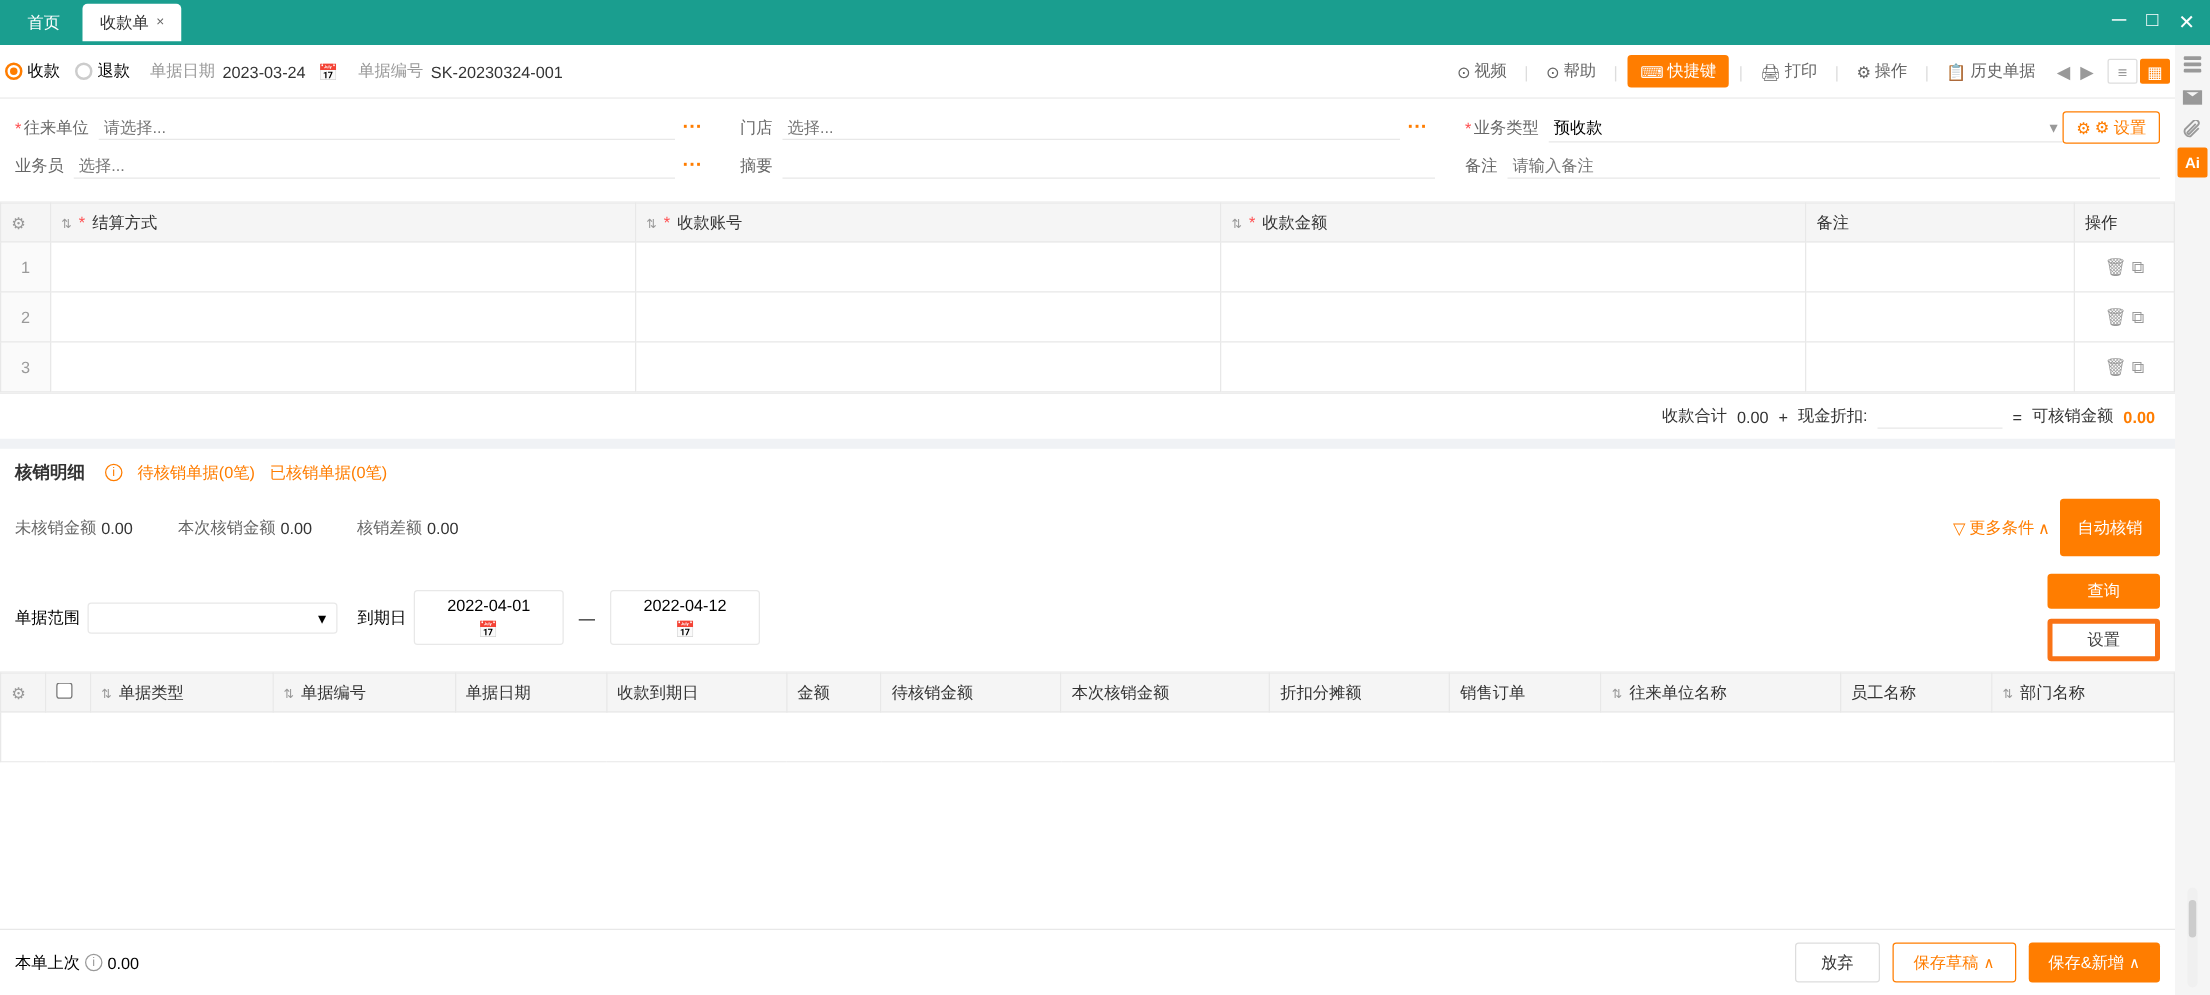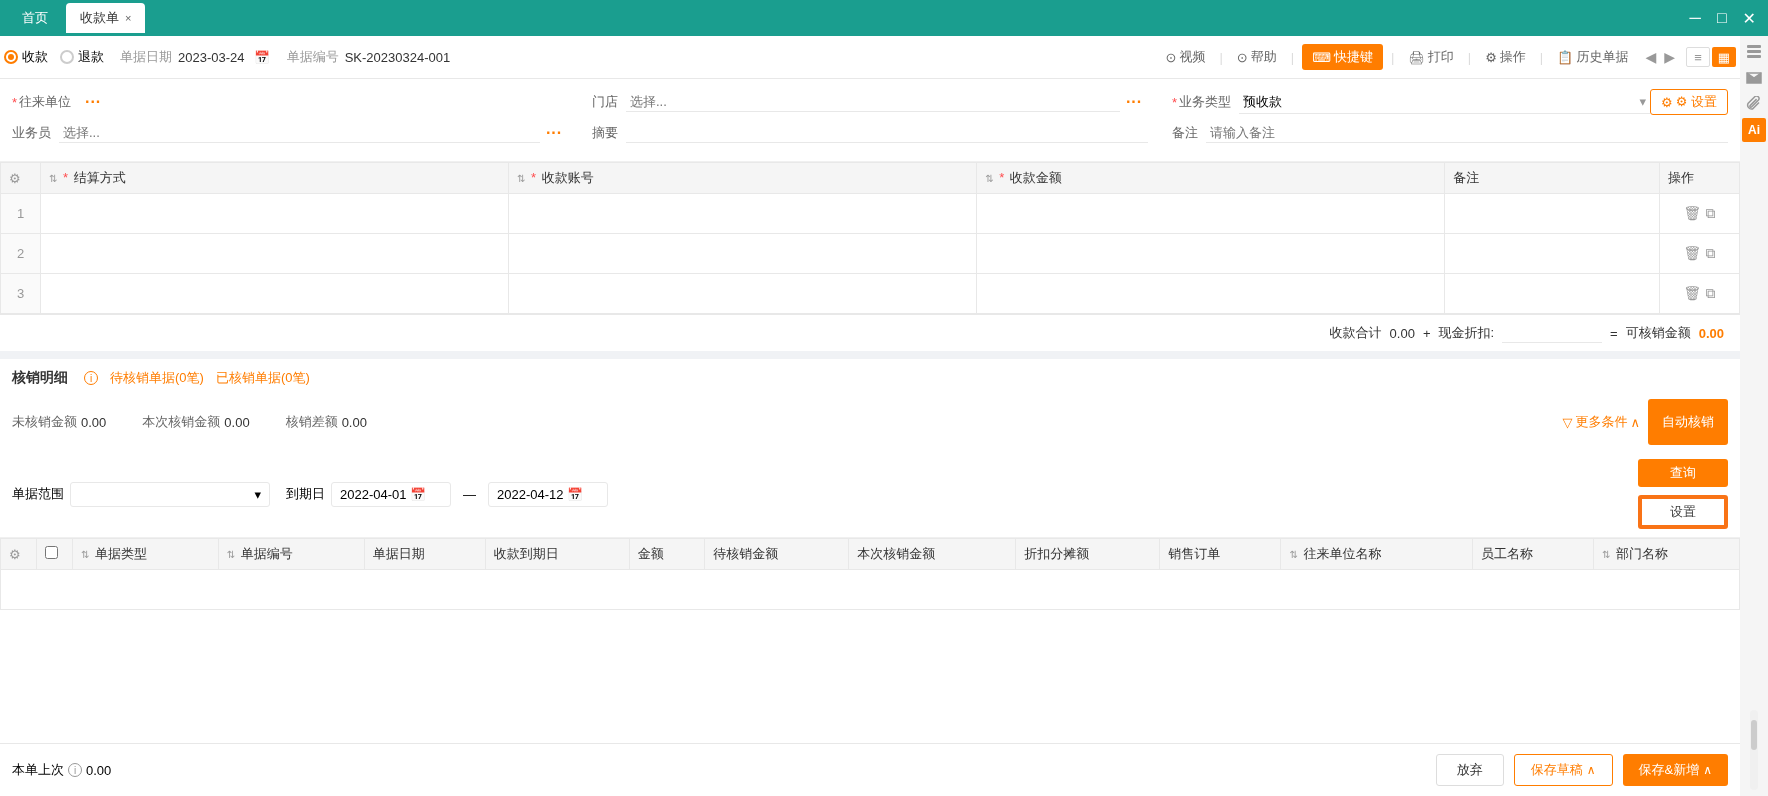--- a/index.html
+++ b/index.html
@@ -137,21 +137,21 @@
       display: flex; align-items: center; padding: 8px 12px;
       background: #fff; gap: 16px; border-bottom: 1px solid #f0f0f0;
     }
     .filter-field { display: flex; align-items: center; gap: 6px; }
     .filter-select {
       border: 1px solid #e8e8e8; padding: 4px 8px; border-radius: 3px;
       display: flex; align-items: center; gap: 6px; cursor: pointer; min-width: 200px;
     }
     .date-input {
       border: 1px solid #e8e8e8; padding: 4px 8px; border-radius: 3px;
-      display: flex; align-items: center; gap: 4px; cursor: pointer; min-width: 120px;
+      display: flex; align-items: center; gap: 4px; cursor: pointer; min-width: 120px; flex-direction: column;
     }
     .query-btn {
       background: #ff7d00; color: #fff; border: none; padding: 5px 16px;
       border-radius: 3px; cursor: pointer; font-size: 13px;
     }
     .filter-right { margin-left: auto; display: flex; gap: 8px; flex-direction: column; }
     .settings-btn2 {
       background: #fff; border: 4px solid #f97316; color: #404040; padding: 4px 28px;
       border-radius: 3px; cursor: pointer; font-size: 13px;
     }
@@ -285,20 +285,21 @@
         </div>
       </div>
     </div>
 
     <div class="form-section">
       <div class="form-row">
         <div class="form-field" style="flex:2;">
           <span class="required">*</span>
           <span class="form-label">往来单位</span>
           <span style="width:8px;"></span>
+          <input class="form-input" type="text" placeholder="请选择..." style="">
           <span class="more-btn">···</span>
         </div>
         <div style="width:24px;"></div>
         <div class="form-field" style="flex:2;">
           <span class="form-label">门店</span>
           <span style="width:8px;"></span>
           <input class="form-input" type="text" placeholder="选择..." style="">
           <span class="more-btn">···</span>
         </div>
         <div style="width:24px;"></div>

